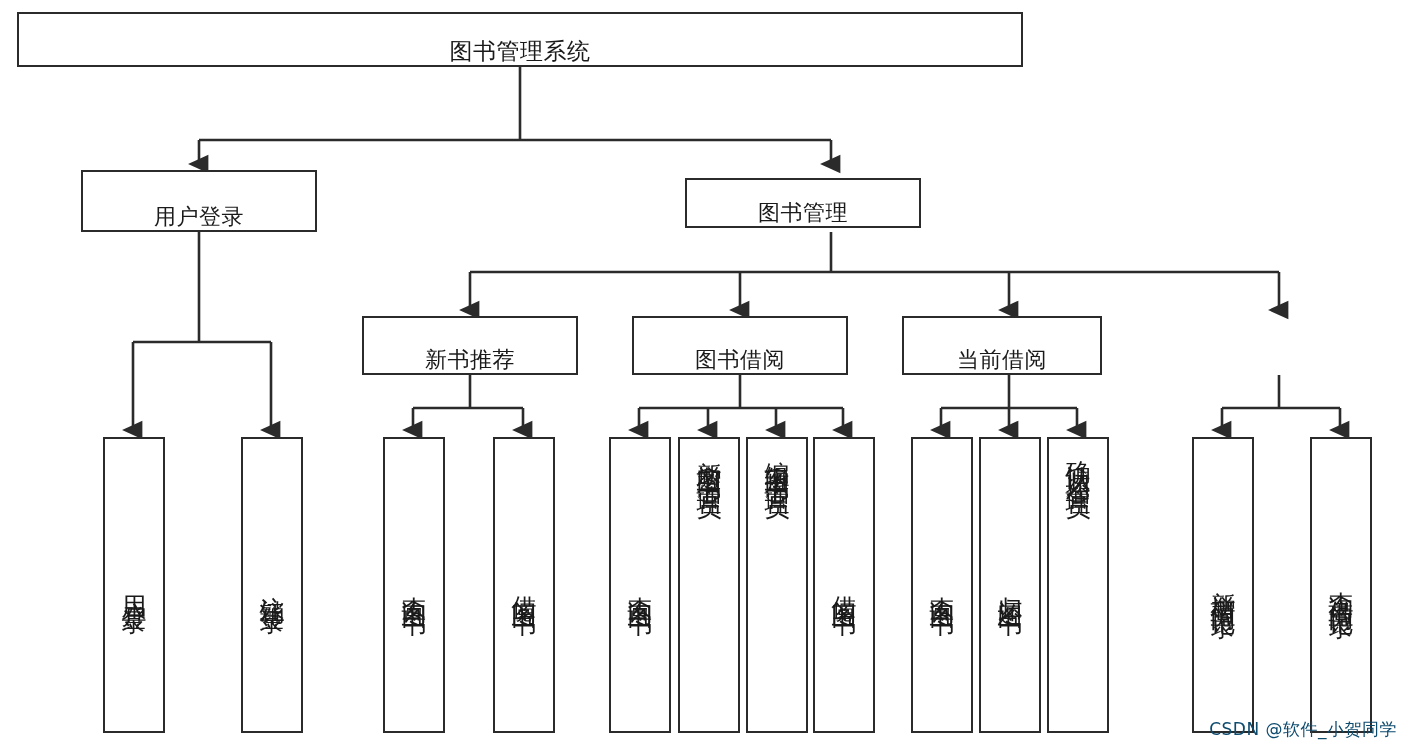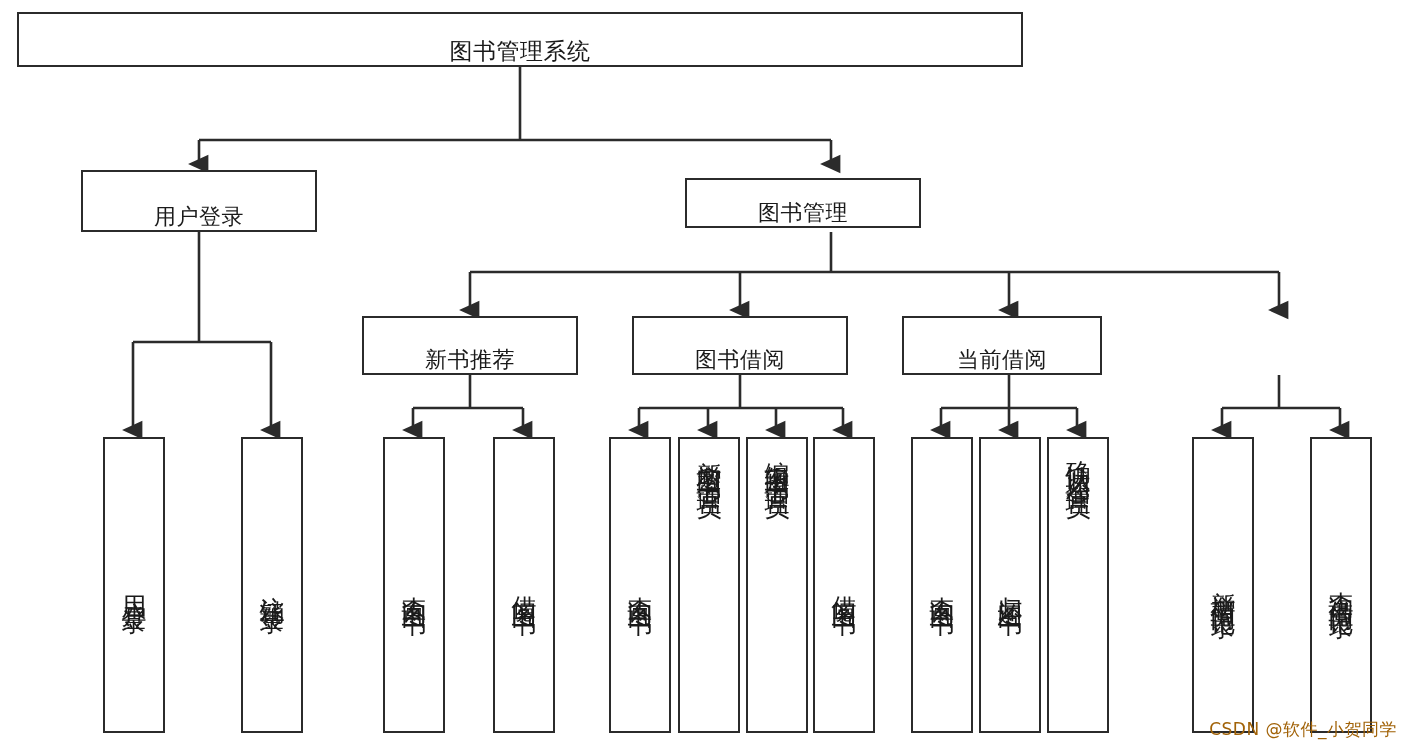--- a/index.html
+++ b/index.html
@@ -67,21 +67,21 @@
     display: block;
   }
   .node.vertical.centered {
     align-items: center;
   }
   .watermark {
     position: absolute;
     right: 8px;
     bottom: 6px;
     font-size: 17px;
-    color: #a16207;
+    color: #0c4a6e;
     letter-spacing: 0.5px;
     white-space: nowrap;
     font-family: "DejaVu Sans", "Liberation Sans", sans-serif;
   }
 </style>
 </head>
 <body>
 
 <div id="diagram-root">
 

